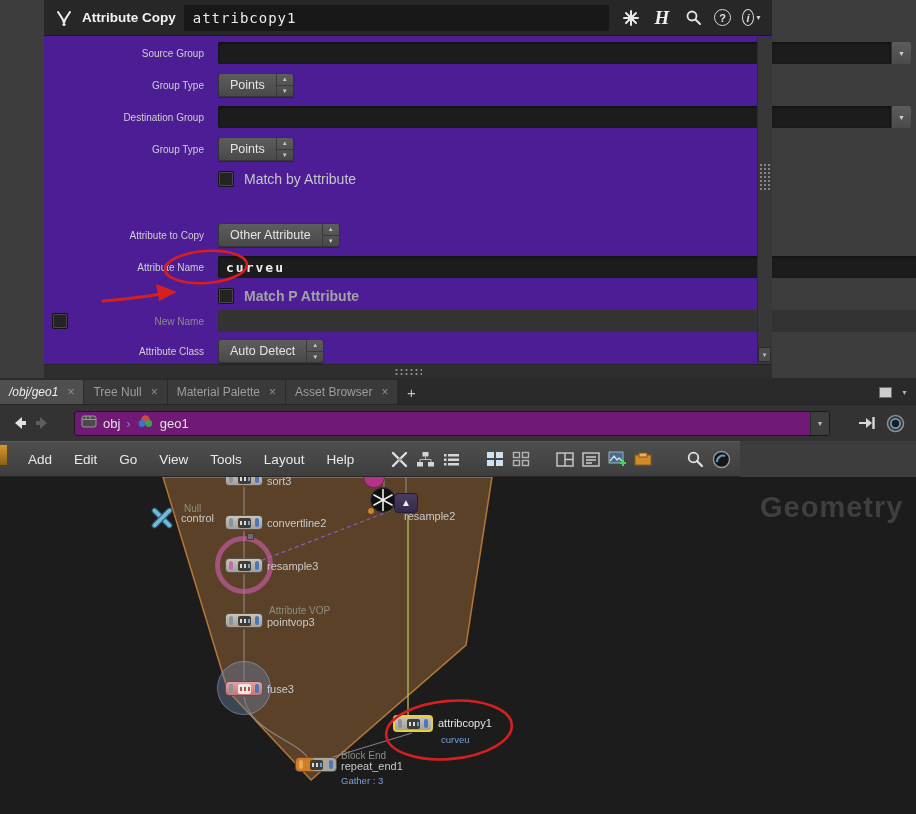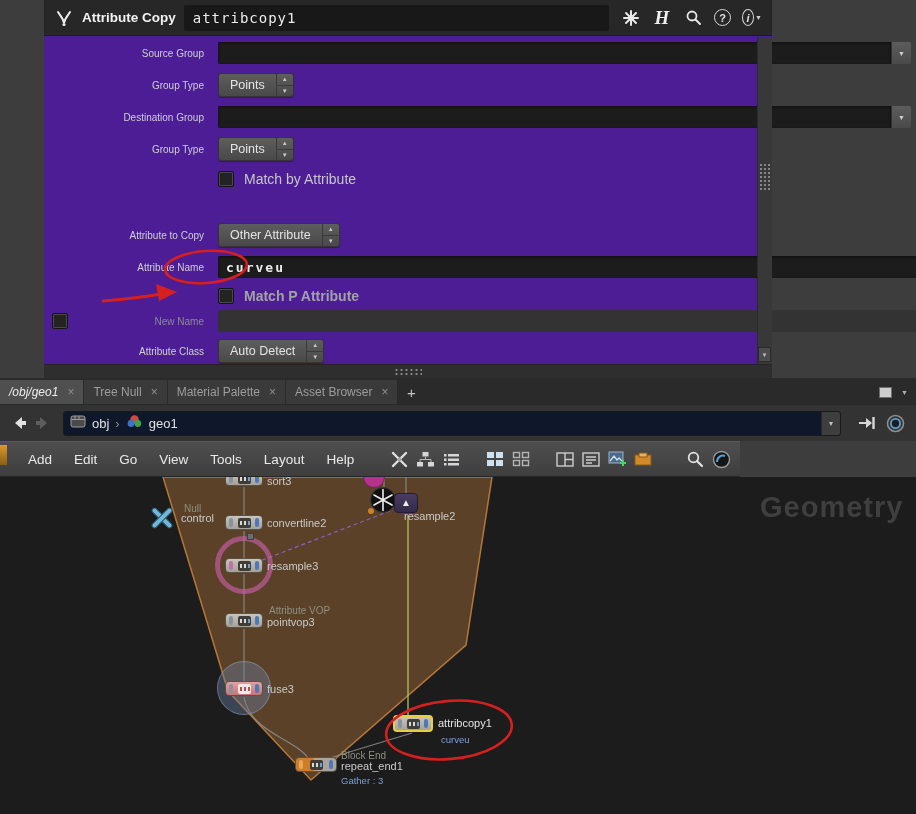--- a/index.html
+++ b/index.html
@@ -71,21 +71,21 @@
   .tab .close { margin-left:9px; color:#8f8f8f; font-size:12px; font-style:normal; }
   .tab-add { width:26px; height:24px; display:flex; align-items:center; justify-content:center; color:#c4c4c4; font-size:15px; }
   .tab-right { margin-left:auto; display:flex; align-items:center; gap:9px; padding-right:8px; height:24px; }
   .mini-pane { width:13px; height:11px; background:#cdcdcd; border:1px solid #6e6e6e; }
   .tab-caret { font-size:7px; color:#b0b0b0; }
 
   
   #pathbar { position:absolute; top:404px; left:0; width:916px; height:37px; background:#333333;
     border-top:1px solid #262626; display:flex; align-items:center; padding:0 9px; }
   .nav-arrow { width:22px; height:22px; display:flex; align-items:center; justify-content:center; flex:none; }
-  #path-field { flex:1; height:25px; margin:0 10px; background:#0f172a; border:1px solid #1a1a1a; border-radius:3px;
+  #path-field { flex:1; height:25px; margin:0 21px; background:#701a75; border:1px solid #1a1a1a; border-radius:3px;
     display:flex; align-items:center; padding:0 0 0 6px; gap:6px; overflow:hidden; }
   .path-text { font-size:13px; color:#e2e2e2; }
   .path-chev { font-size:13px; color:#8d8d8d; }
   .path-drop { margin-left:auto; width:19px; height:23px; background:#3e3e3e; border-left:1px solid #2a2a2a;
     display:flex; align-items:center; justify-content:center; font-size:7px; color:#bdbdbd; flex:none; }
   .pb-ic { width:24px; height:22px; display:flex; align-items:center; justify-content:center; flex:none; margin-left:4px; }
 
   
   #menubar { position:absolute; top:441px; left:0; width:740px; height:36px;
     background:linear-gradient(#4e4e4e,#3e3e3e); border-top:1px solid #585858; border-bottom:1px solid #272727;

